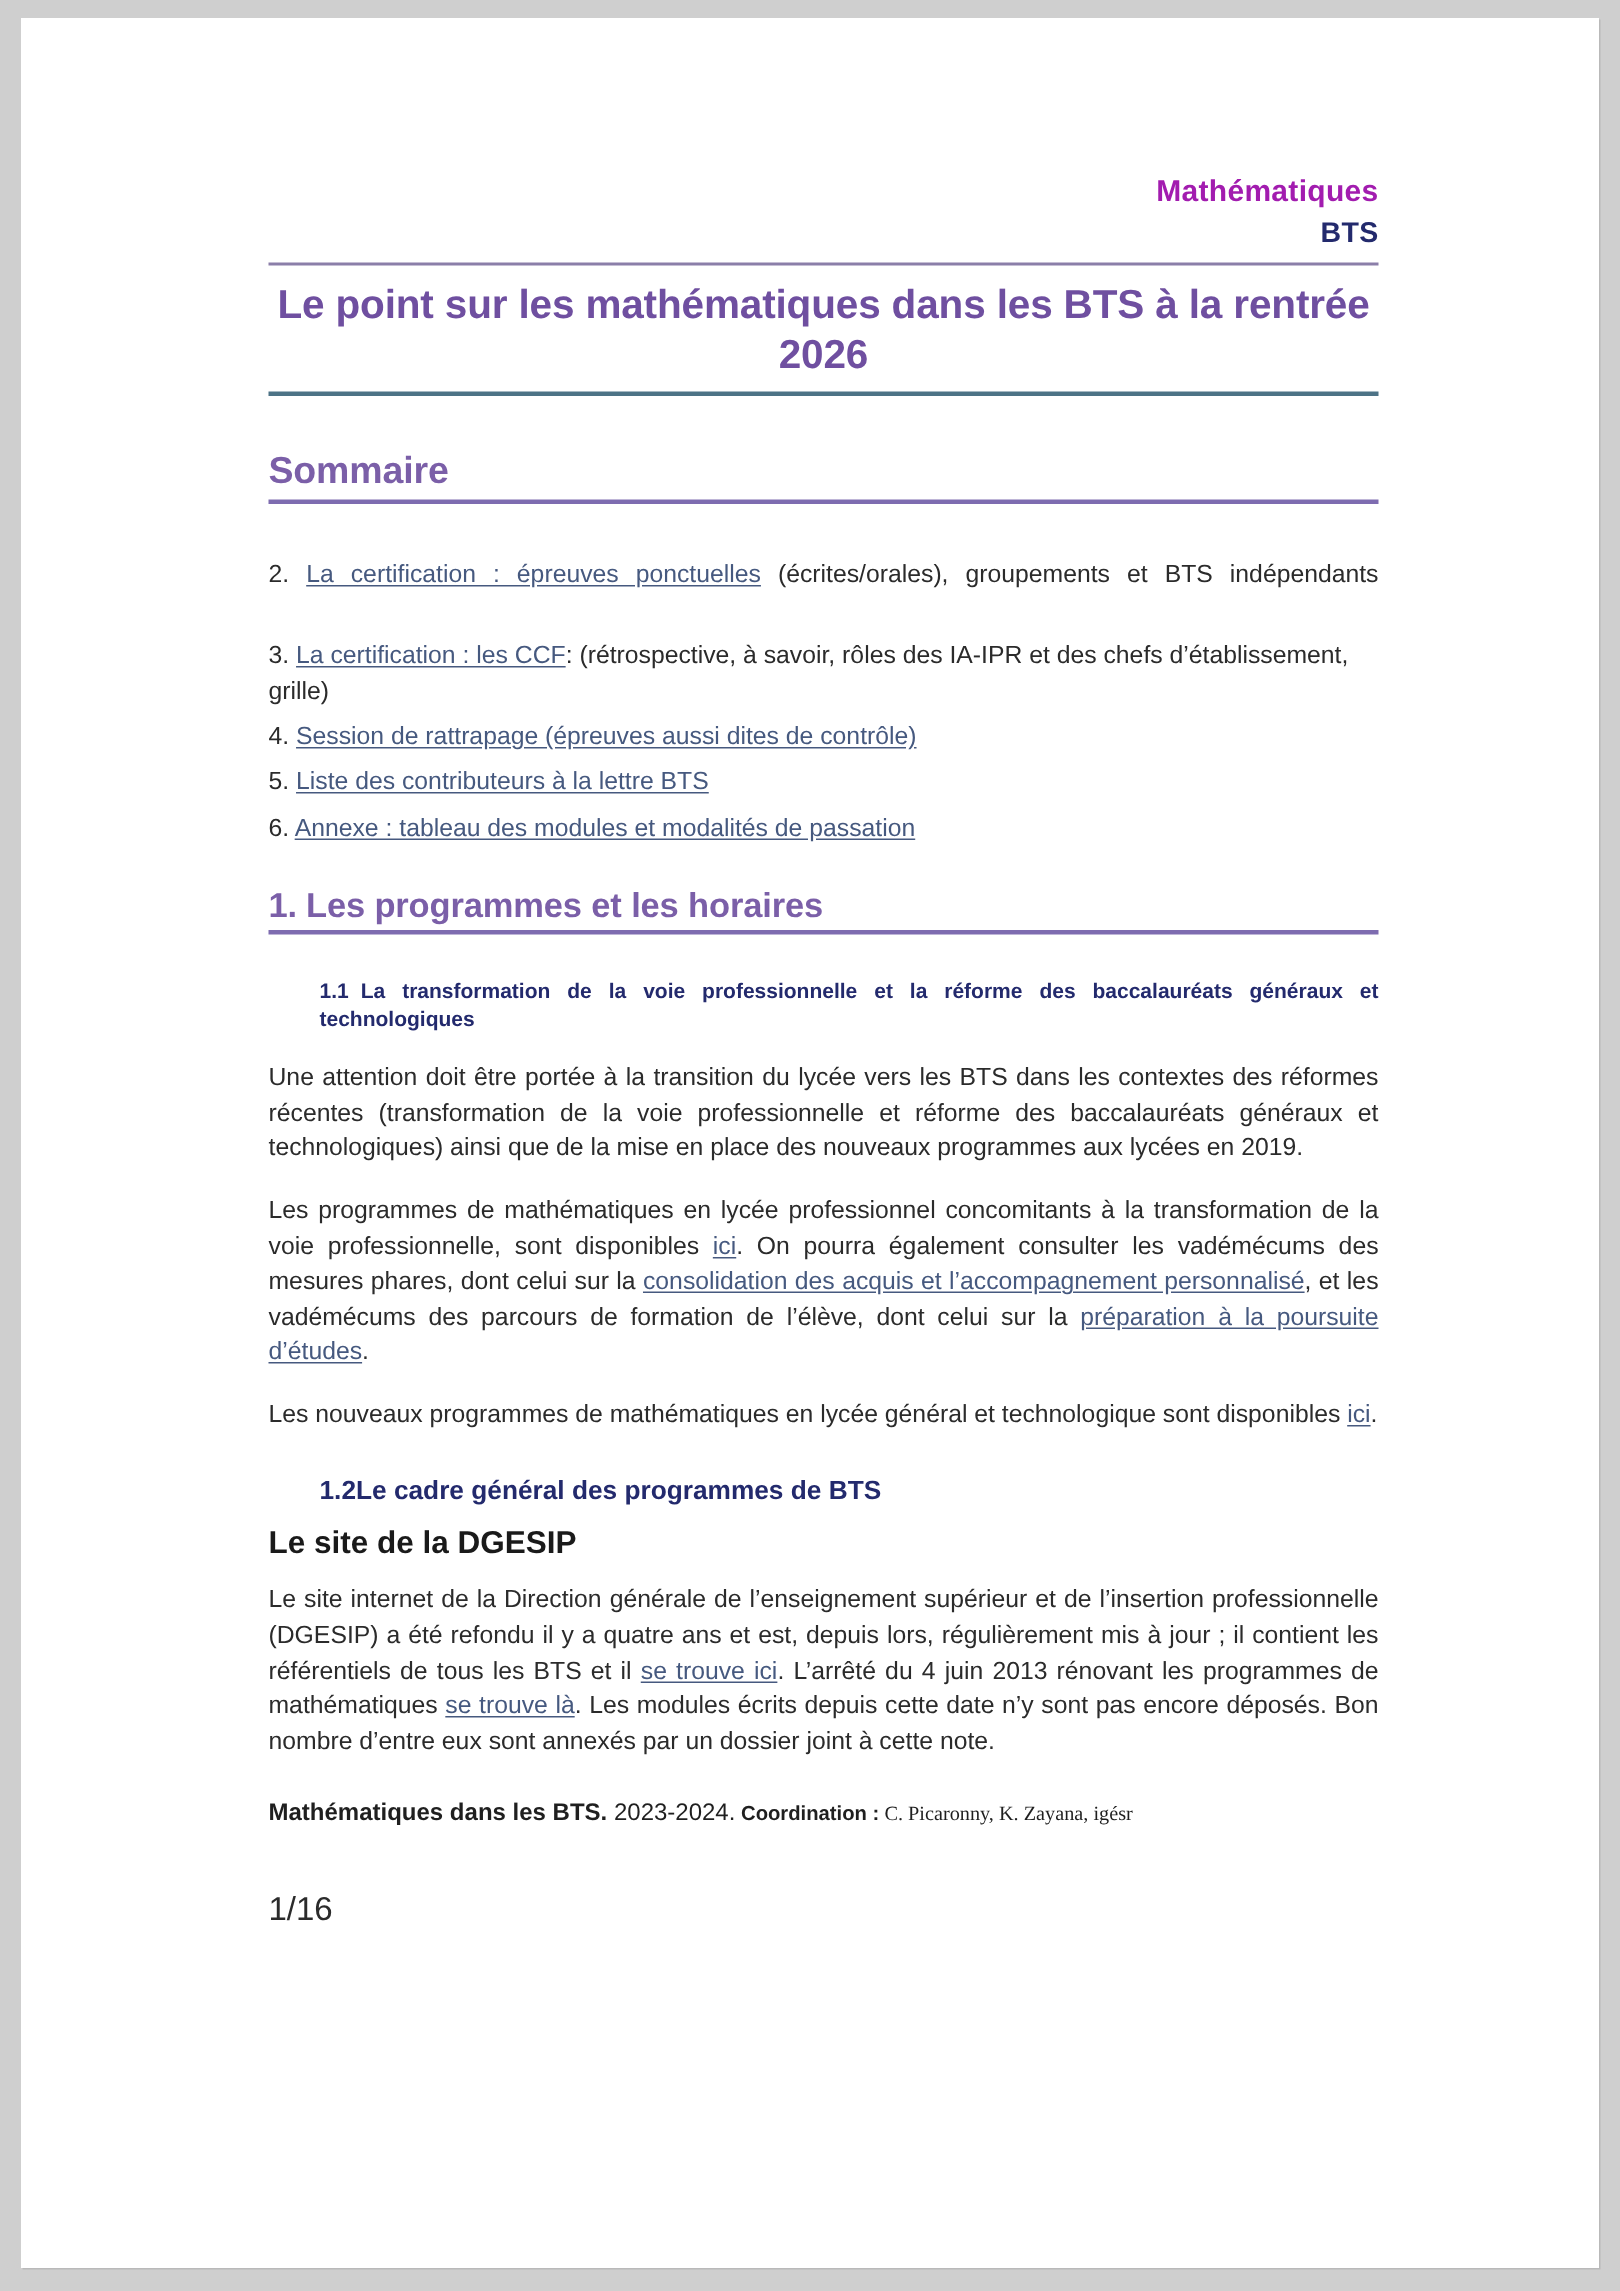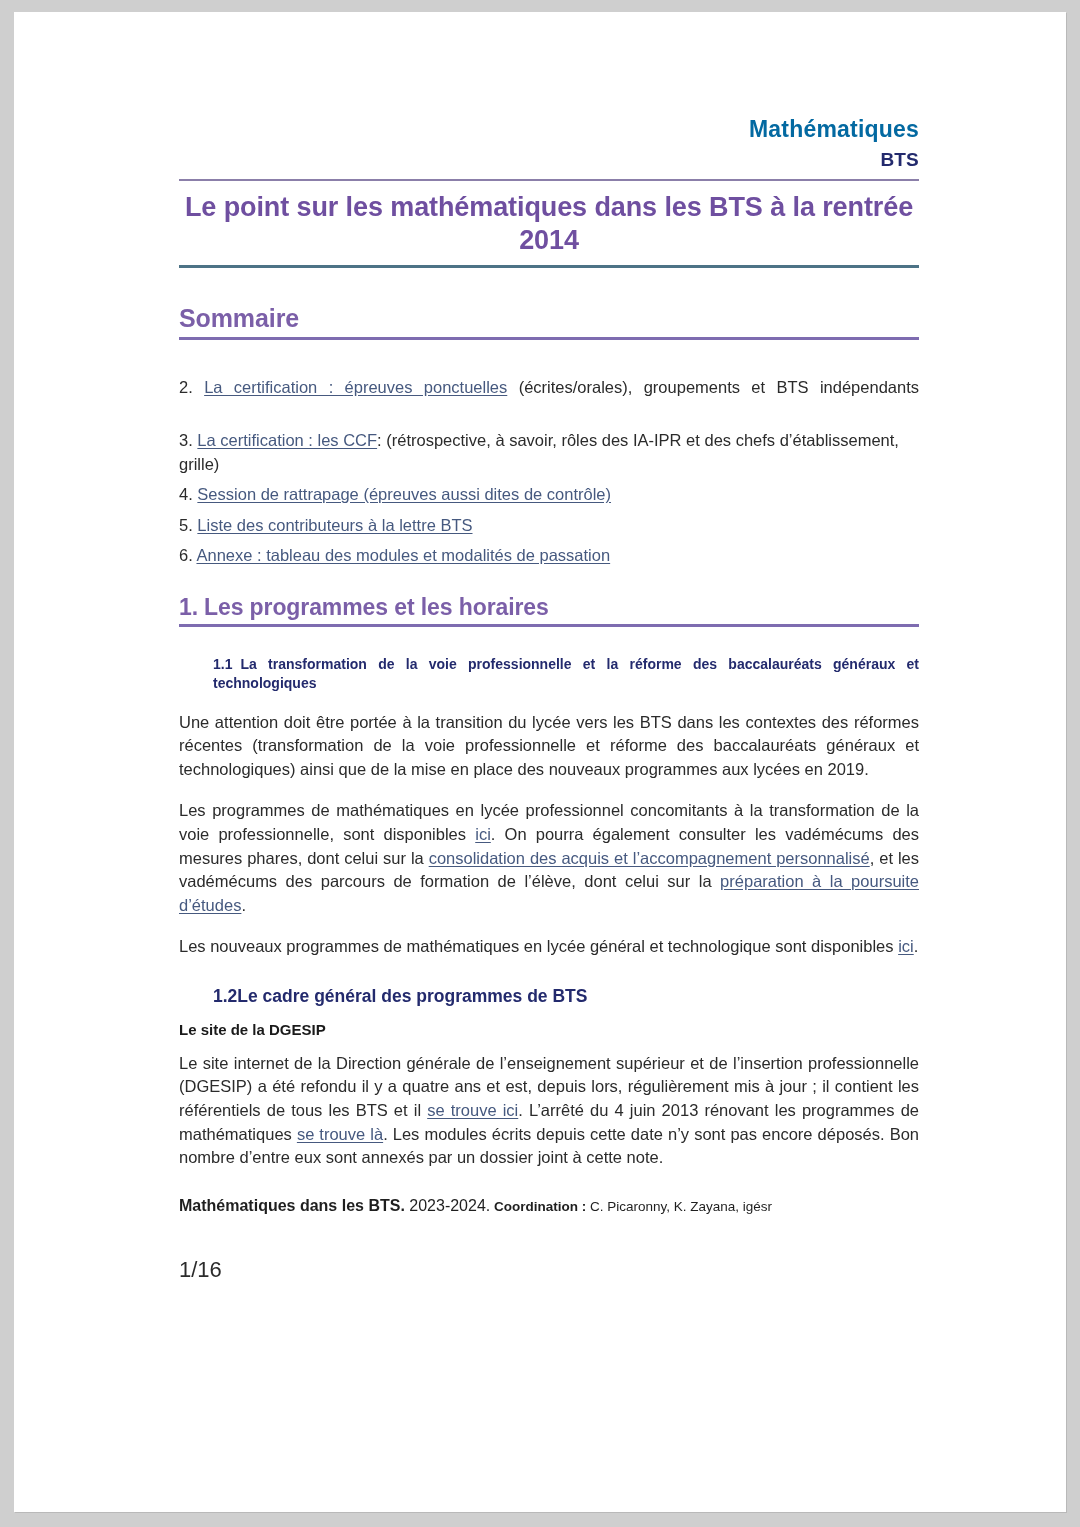--- a/index.html
+++ b/index.html
@@ -30,22 +30,22 @@
   .content {
     position: absolute;
     left: 165px;
     top: 105px;
     width: 740px;
   }
 
   
   .doc-subject {
     text-align: right;
-    color: #0369a1;
-    font-size: 23px;
+    color: #a21caf;
+    font-size: 20px;
     font-weight: bold;
     letter-spacing: 0.2px;
     line-height: 1.12;
     margin: 0 0 6px 0;
   }
   .doc-level {
     text-align: right;
     color: #232a6d;
     font-size: 19px;
     font-weight: bold;
@@ -128,21 +128,21 @@
   .h2 .num { margin-right: 8px; }
   .h2-simple {
     color: #232a6d;
     font-size: 17.5px;
     font-weight: bold;
     margin: 26px 0 0 34px;
     line-height: 1.36;
   }
   .h3 {
     color: #1a1a1a;
-    font-size: 15px;
+    font-size: 21px;
     font-weight: bold;
     margin: 12px 0 0 0;
   }
   p.body {
     color: #2b2b2b;
     font-size: 16.5px;
     line-height: 1.43;
     text-align: justify;
     margin: 18px 0 0 0;
   }
@@ -150,38 +150,38 @@
 
   
   .footer-line {
     margin: 26px 0 0 0;
     color: #1f1f1f;
     font-size: 16px;
     line-height: 1.3;
   }
   .footer-line .b { font-weight: bold; }
   .footer-line .coord { font-size: 13.5px; font-weight: bold; }
-  .footer-line .names { font-size: 13.5px; }
+  .footer-line .names { font-size: 13.5px; font-family: Liberation Serif, serif; }
   .page-num {
     margin: 40px 0 0 0;
     color: #2b2b2b;
     font-size: 22px;
   }
 </style>
 </head>
 <body>
 
 <div id="page">
   <div class="sheet">
     <div class="content">
 
       <div class="doc-subject">Mathématiques</div>
       <div class="doc-level">BTS</div>
       <div class="rule-purple-thin"></div>
-      <h1 class="doc-title">Le point sur les mathématiques dans les BTS à la rentrée 2014</h1>
+      <h1 class="doc-title">Le point sur les mathématiques dans les BTS à la rentrée 2026</h1>
       <div class="rule-teal"></div>
 
       <h2 class="h-sommaire">Sommaire</h2>
       <div class="rule-sommaire"></div>
 
       <div class="toc">
 
 
         <p class="toc-item just">
           <span>2.</span>

